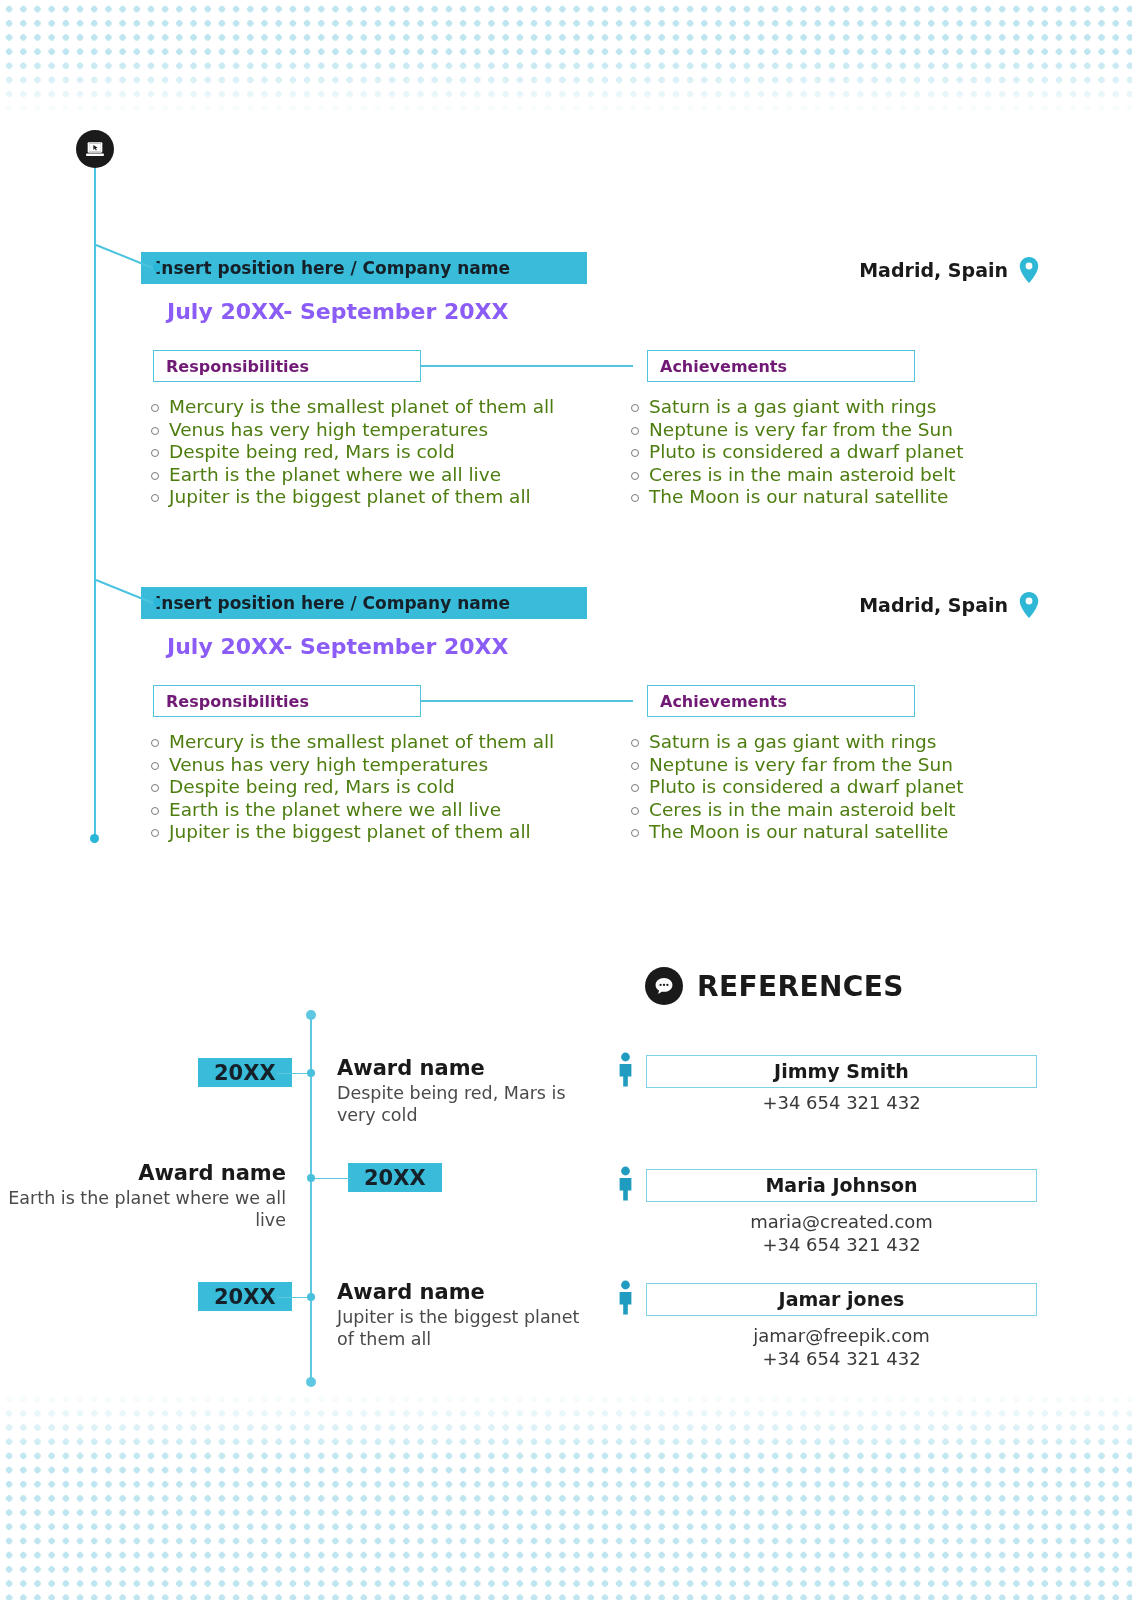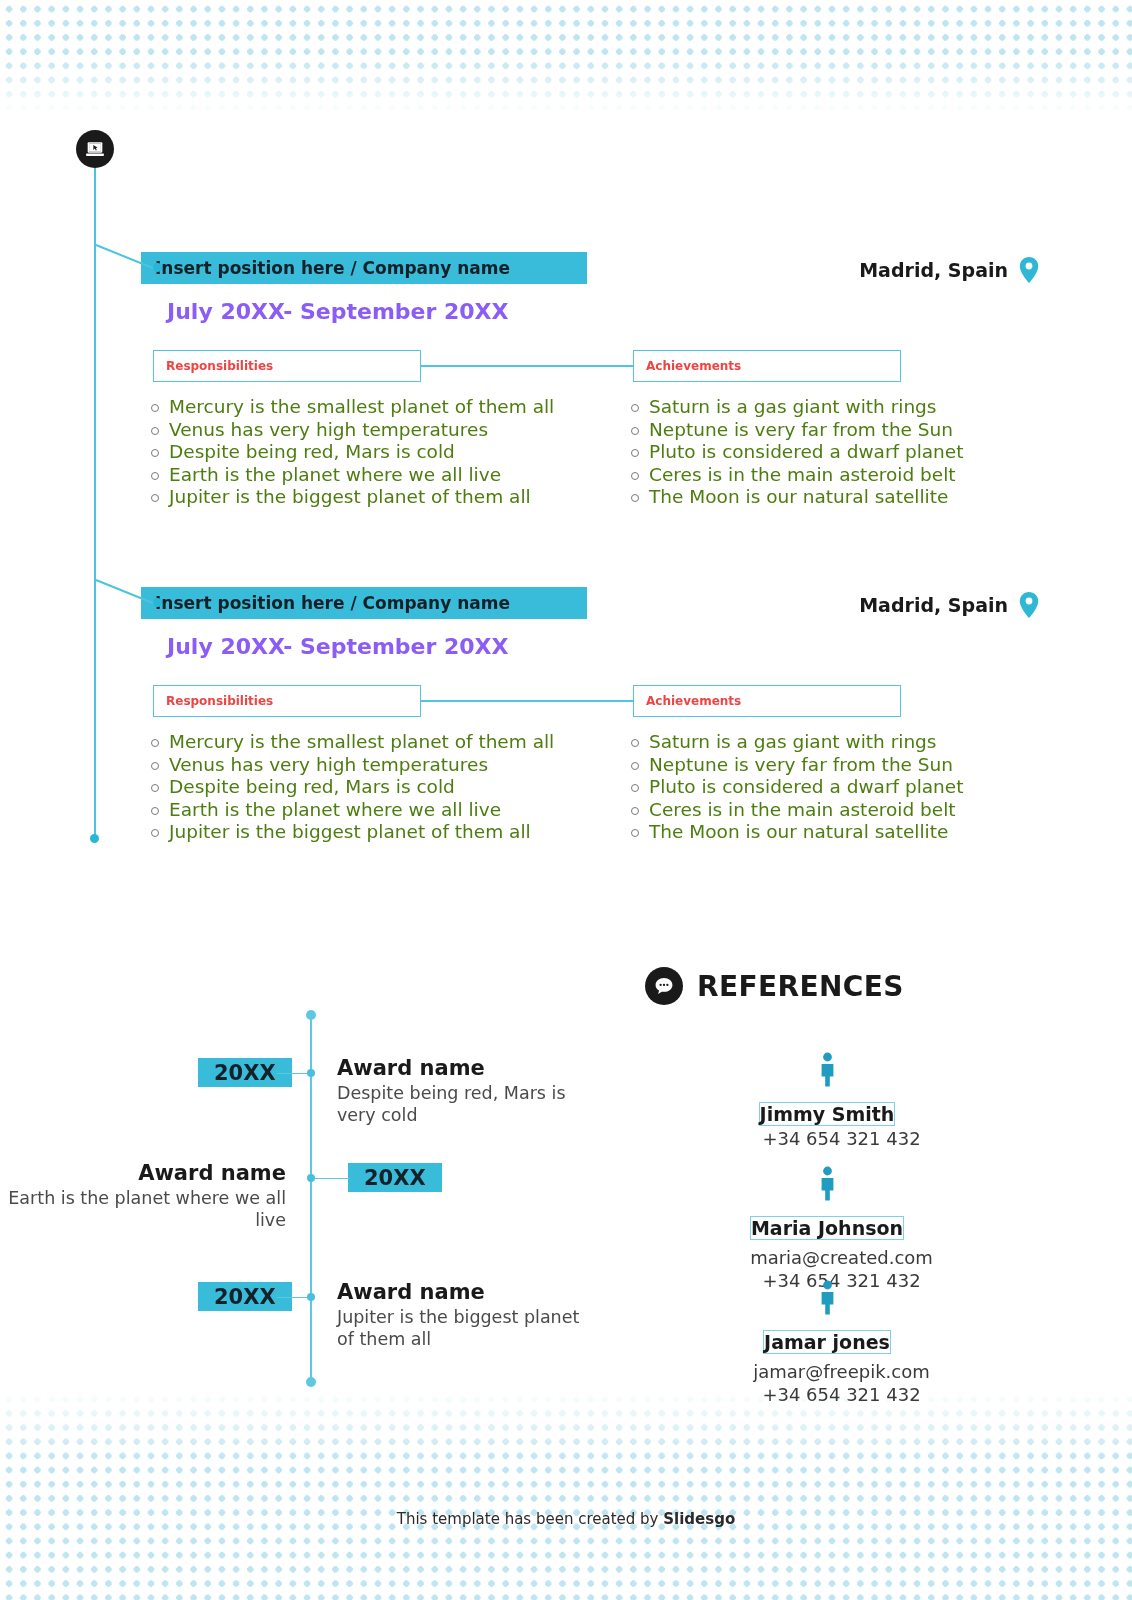--- a/index.html
+++ b/index.html
@@ -139,23 +139,23 @@
 
   .col-head {
     position: absolute;
     top: 98px;
     height: 32px;
     border: 1.6px solid #53c4de;
     background: #fff;
     display: flex; align-items: center;
     padding-left: 12px;
   }
-  .col-head span { font-size: 12px; font-weight: 700; color: #ef4444; }
+  .col-head span { font-size: 16px; font-weight: 700; color: #701a75; }
   #resp-head-1, #resp-head-2 { left: 153px; width: 268px; }
-  #ach-head-1,  #ach-head-2  { left: 633px; width: 268px; }
+  #ach-head-1,  #ach-head-2  { left: 647px; width: 268px; }
 
   .col-connector {
     position: absolute;
     top: 113px; left: 421px;
     width: 212px; height: 1.6px;
     background: #53c4de;
   }
 
   .bullets {
     position: absolute;
@@ -241,21 +241,21 @@
   .award-row.right-badge .award-stem  { left: 313px; width: 37px; }
   .award-row.right-badge .award-text  { position: absolute; left: 0; top: 6px; width: 286px; text-align: right; }
 
   
   #references-section { position: absolute; left: 645px; top: 967px; }
   .ref-entry { position: absolute; left: 617px; width: 420px; }
   #ref-entry-1 { top: 1052px; }
   #ref-entry-2 { top: 1166px; }
   #ref-entry-3 { top: 1280px; }
 
-  .ref-top { display: flex; align-items: center; gap: 12px; flex-direction: column; }
+  .ref-top { display: flex; align-items: center; gap: 12px; }
   .person-icon { display: block; flex: 0 0 17px; }
   .ref-name-box {
     flex: 1;
     height: 33px;
     border: 1.6px solid #7fd2e6;
     background: #fff;
     display: flex; align-items: center; justify-content: center;
   }
   .ref-name-box span { font-size: 19px; font-weight: 700; color: #1a1a1a; }
   .ref-email, .ref-phone {
@@ -484,17 +484,14 @@
         </svg>
       </span>
       <span class="ref-name-box">
         <span>Jamar jones</span>
       </span>
     </div>
     <div class="ref-email">jamar@freepik.com</div>
     <div class="ref-phone">+34 654 321 432</div>
   </div>
 
-  <div id="footer">
-    <span>This template has been created by </span><b>Slidesgo</b>
-  </div>
 
 </div>
 
 </body></html>

